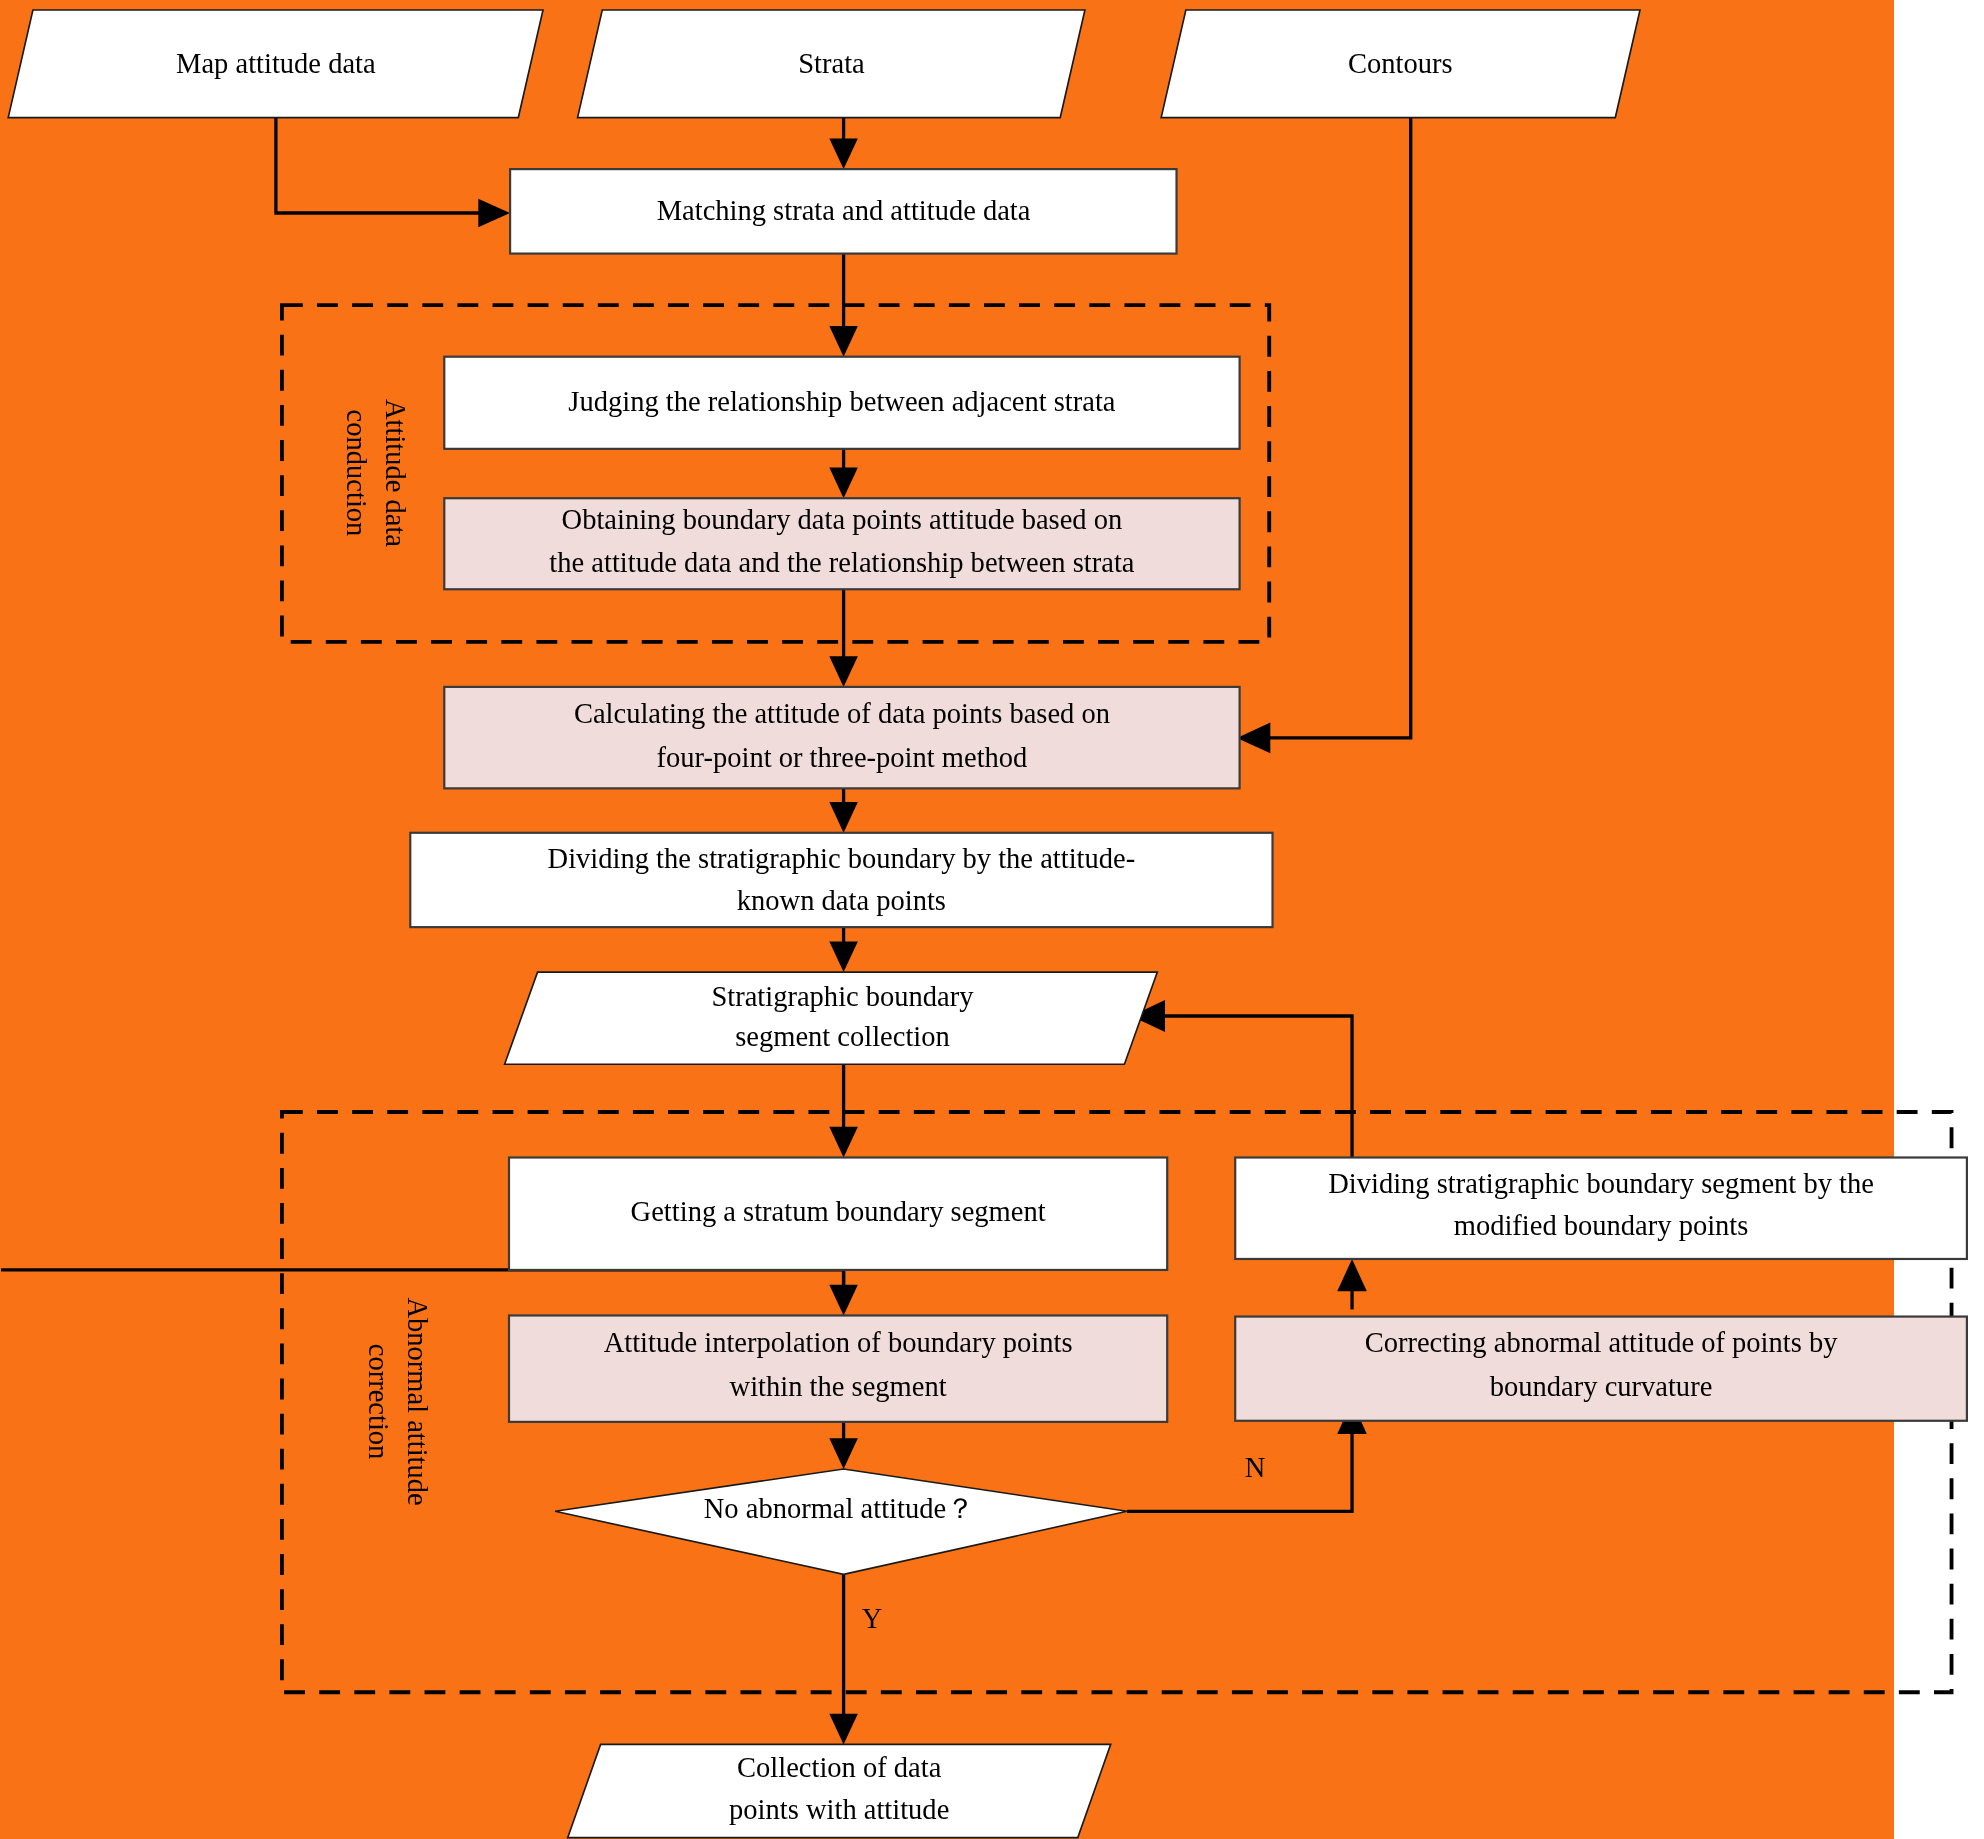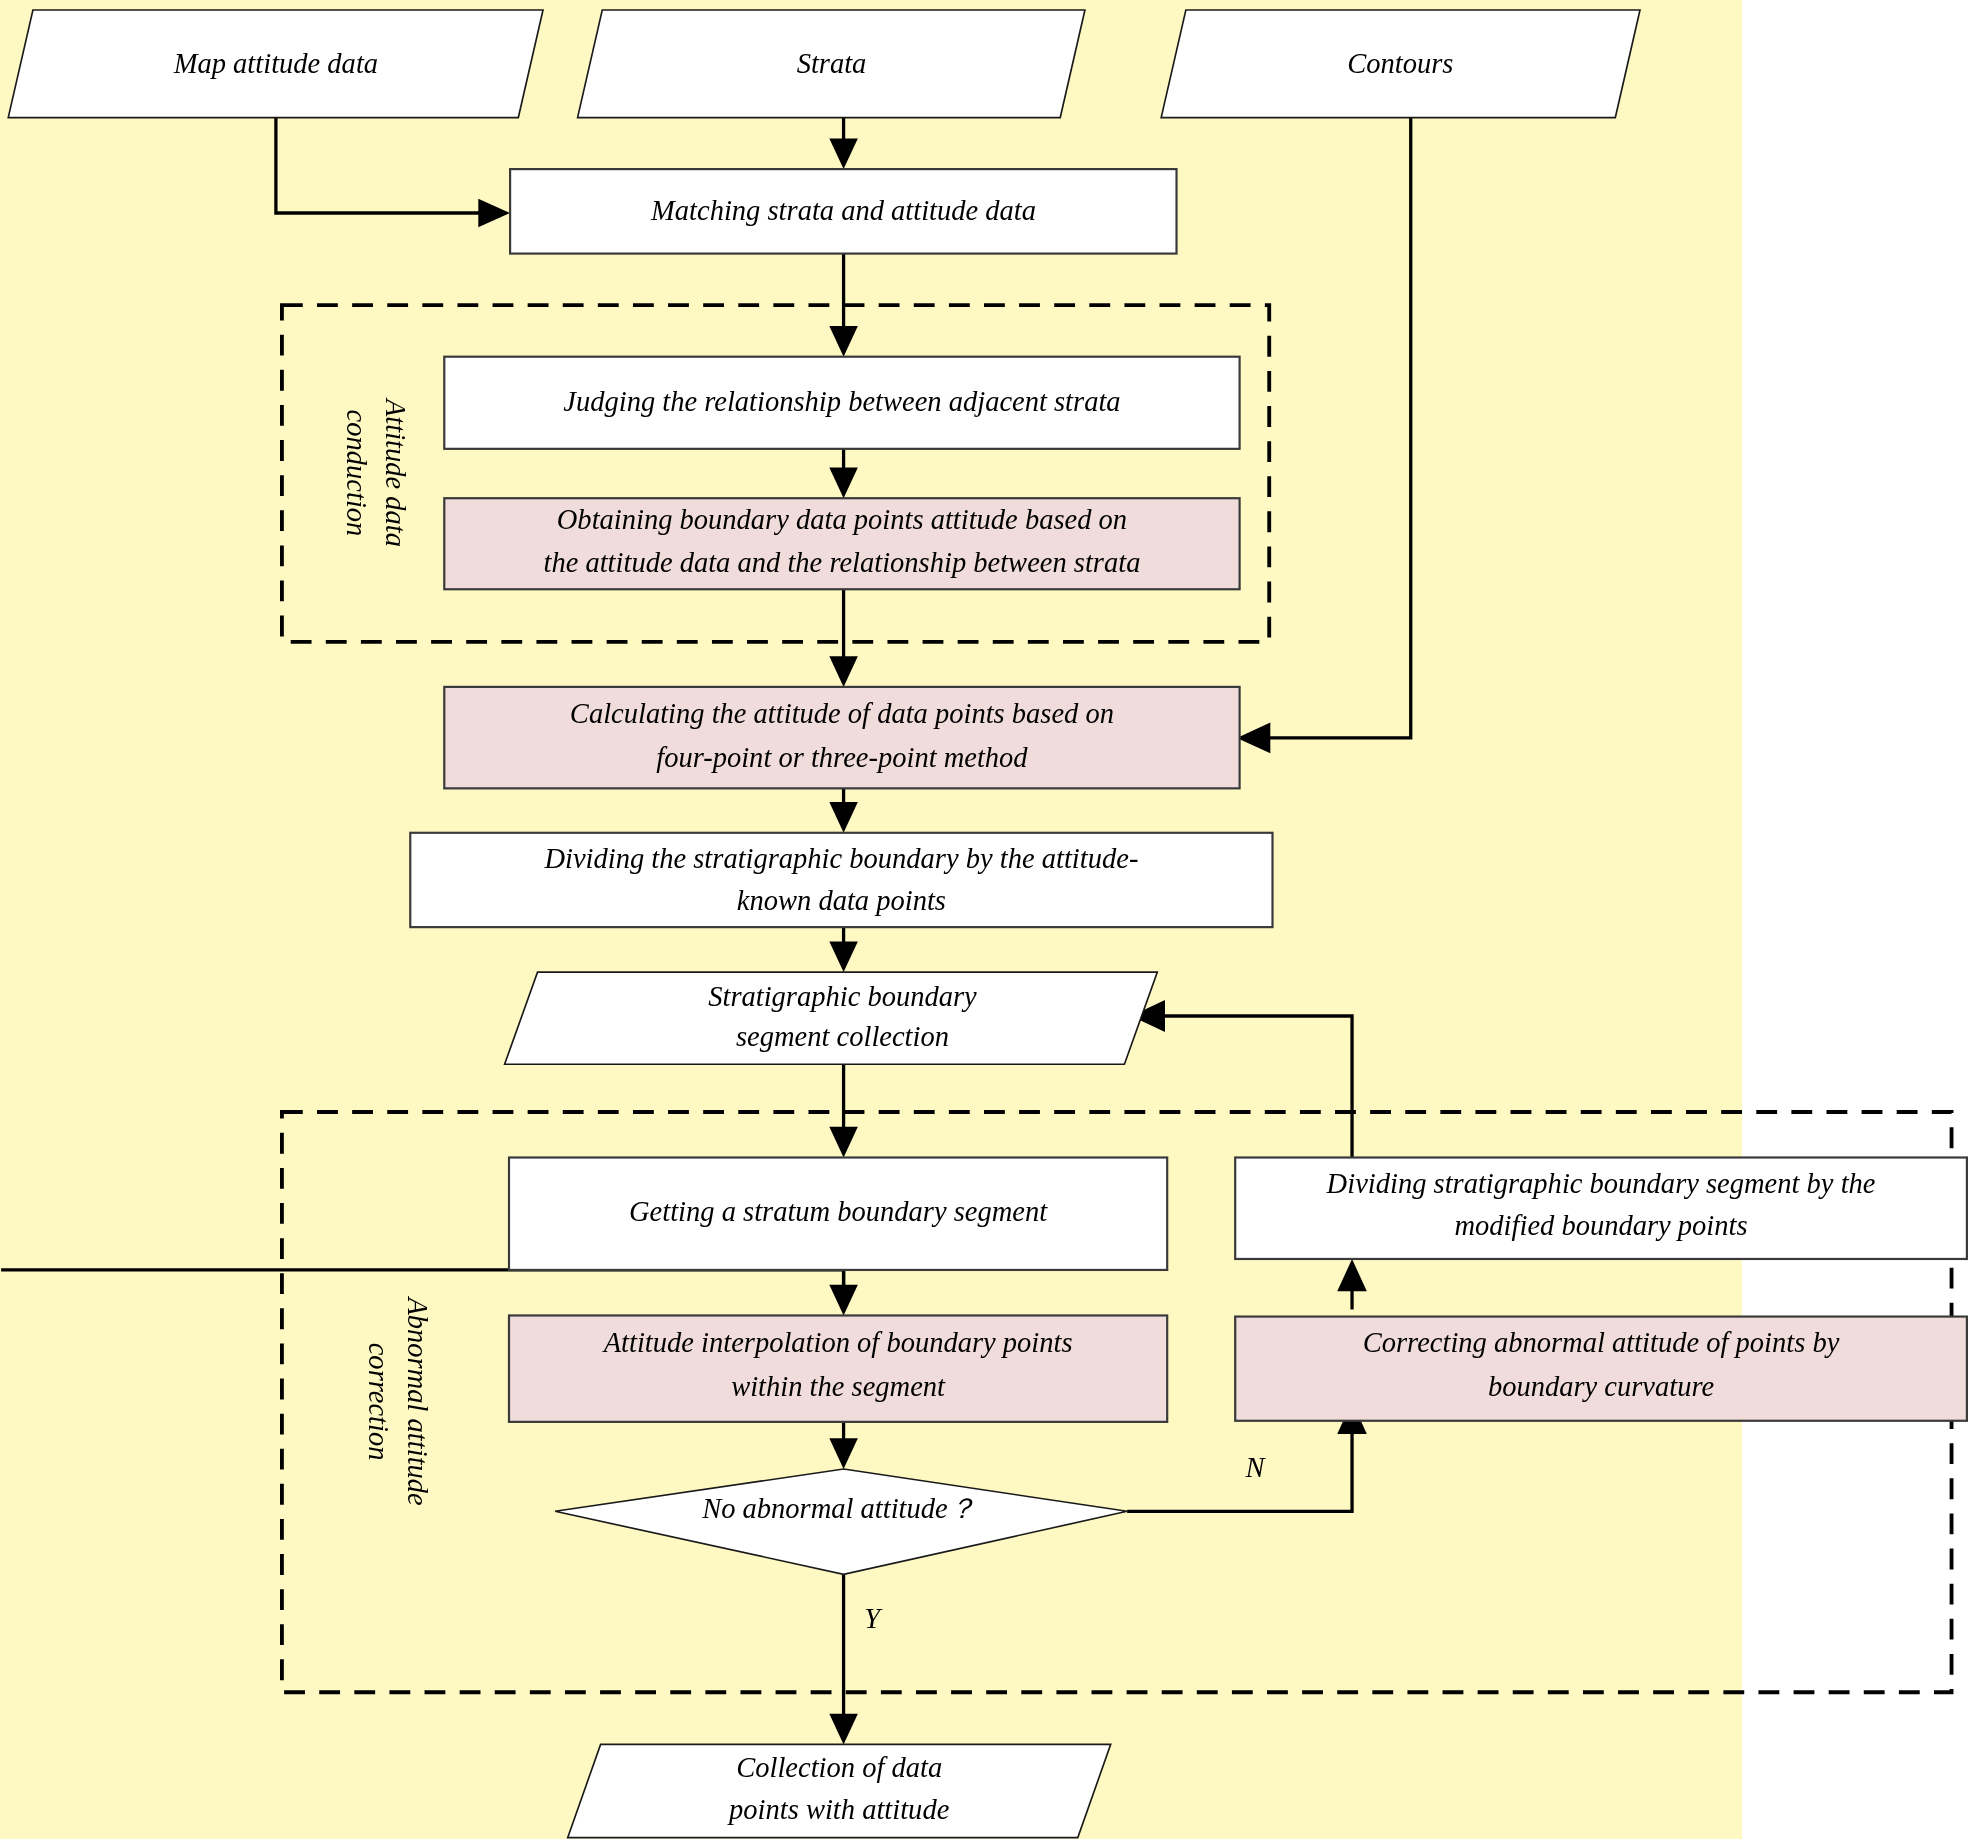--- a/index.html
+++ b/index.html
@@ -2,25 +2,24 @@
 <html style="font-size:8.8px"><head>
 <meta charset="utf-8">
 <style>
   html, body {
     margin: 0;
     padding: 0;
     background: #ffffff;
   }
   #stage {
     position: relative;
-    width: 1742px;
+    width: 1894px;
     height: 1840px;
-    background: #fef9c3;
+    background: #f97316;
     font-family: "Liberation Serif", "DejaVu Serif", serif;
-    font-style: italic;
   }
   svg#flow {
     position: absolute;
     inset: 0;
     width: 1985px;
     height: 1840px;
     display: block;
   }
   .shape-fill-white { fill: #ffffff; stroke: #3a3a3a; stroke-width: 4; }
   .shape-fill-pink  { fill: #f0dcda; stroke: #3a3a3a; stroke-width: 4; }

